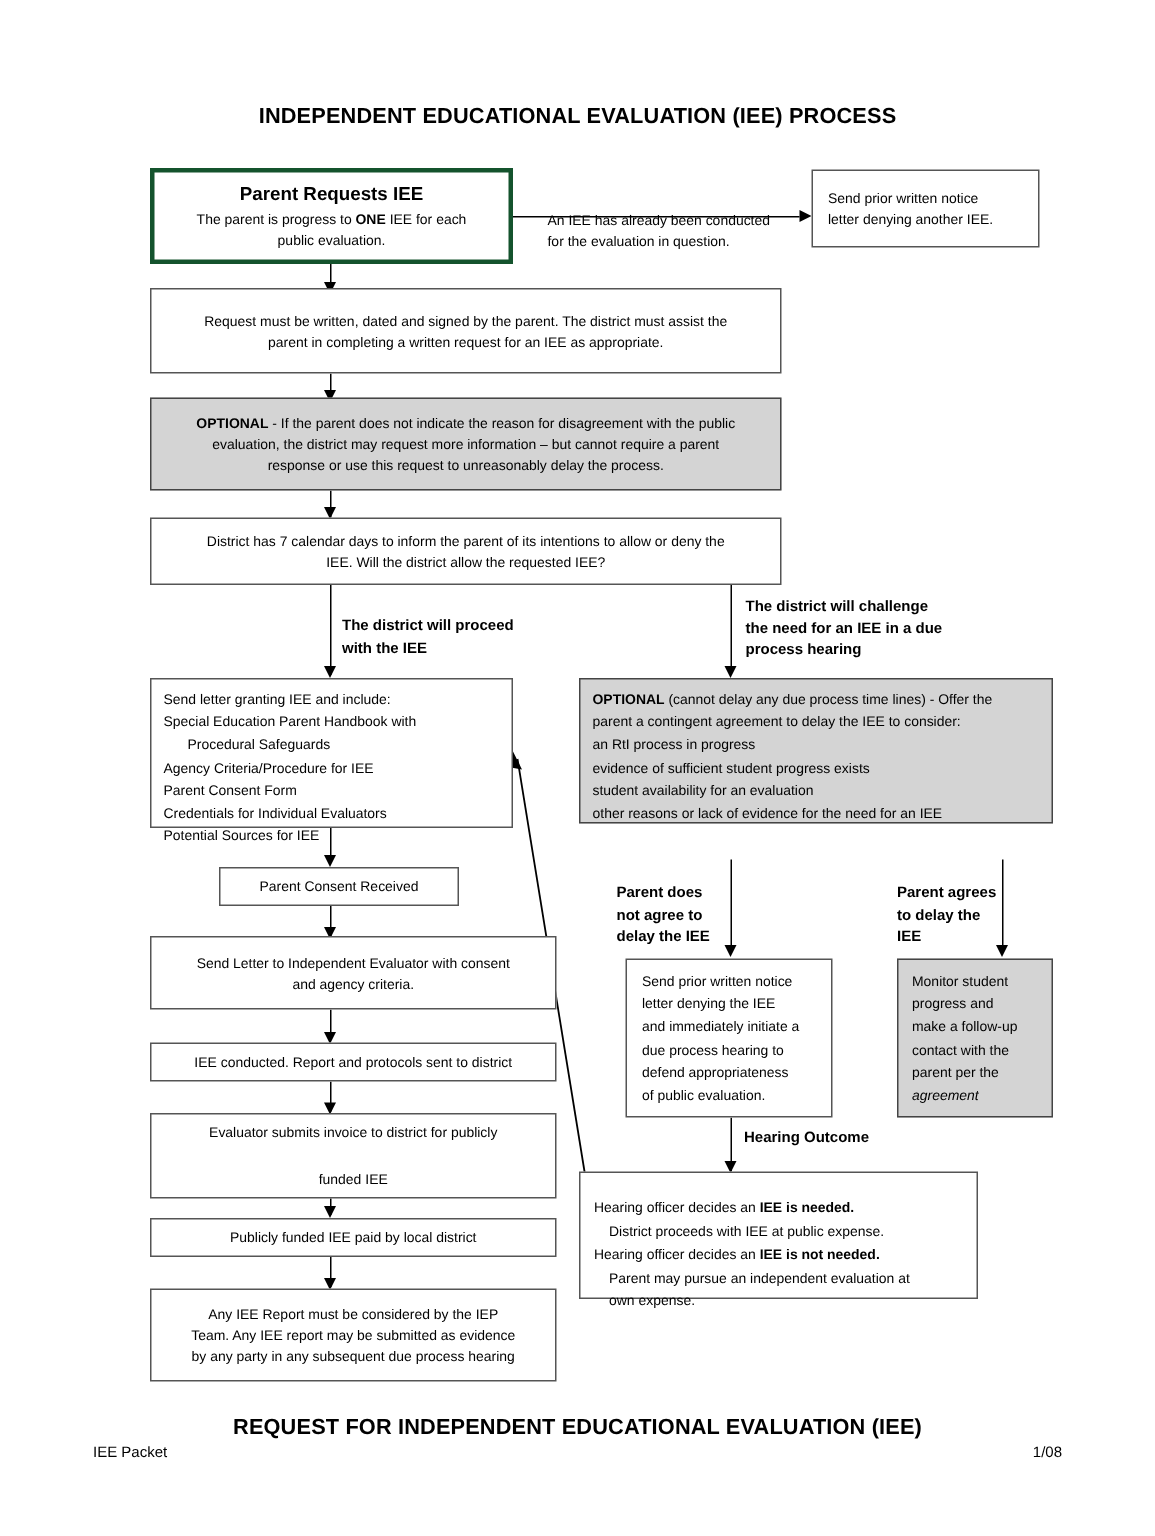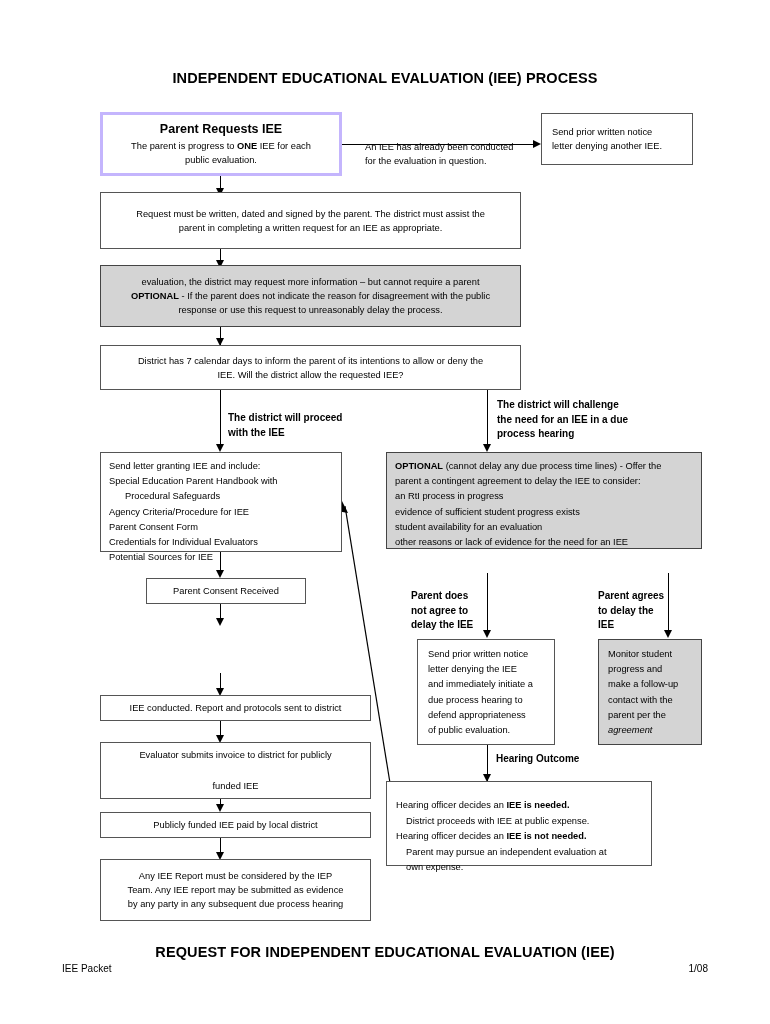--- a/index.html
+++ b/index.html
@@ -52,21 +52,21 @@
     box-sizing: border-box;
     border: 1px solid #555555;
     background: #ffffff;
     font-size: 9.3px;
     line-height: 14px;
     padding: 5px 7px;
   }
   .box.center { text-align: center; }
   .box.left   { text-align: left; }
   .box.shaded { background: #d4d4d4; border: 1px solid #444444; }
-  .box.thick  { border: 3px solid #c4b5fd; }
+  .box.thick  { border: 3px solid #14532d; }
   .box.vcenter {
     display: flex;
     flex-direction: column;
     justify-content: center;
   }
 
   .box b { font-weight: bold; }
   .indent1 { padding-left: 16px; display: block; }
   .indent2 { padding-left: 10px; display: block; }
 
@@ -203,22 +203,22 @@
     <div>An IEE has already been conducted</div>
     <div>for the evaluation in question.</div>
   </div>
 
   <div class="box center vcenter" id="node-request-written" style="left:100px; top:192px; width:421px; height:57px;">
     <span>Request must be written, dated and signed by the parent. The district must assist the</span>
     <span>parent in completing a written request for an IEE as appropriate.</span>
   </div>
 
   <div class="box shaded center vcenter" id="node-optional-reason" style="left:100px; top:265px; width:421px; height:62px;">
+    <span><b>OPTIONAL</b><span> - If the parent does not indicate the reason for disagreement with the public</span></span>
     <span>evaluation, the district may request more information – but cannot require a parent</span>
-    <span><b>OPTIONAL</b><span> - If the parent does not indicate the reason for disagreement with the public</span></span>
     <span>response or use this request to  unreasonably delay the process.</span>
   </div>
 
   <div class="box center vcenter" id="node-seven-days" style="left:100px; top:345px; width:421px; height:45px;">
     <span>District has 7 calendar days to inform the parent of its intentions to allow or deny the</span>
     <span>IEE. Will the district allow the requested IEE?</span>
   </div>
 
   <div class="edge-label bold" style="left:228px; top:411px; width:150px;">
     <div>The district will proceed</div>
@@ -247,20 +247,24 @@
     <span style="display:block;">an RtI process in progress</span>
     <span style="display:block;">evidence of sufficient student progress exists</span>
     <span style="display:block;">student availability for an evaluation</span>
     <span style="display:block;">other reasons or lack of evidence for the need for an IEE</span>
   </div>
 
   <div class="box center vcenter" id="node-parent-consent-received" style="left:146px; top:578px; width:160px; height:26px;">
     <span>Parent Consent Received</span>
   </div>
 
+  <div class="box center vcenter" id="node-send-letter-evaluator" style="left:100px; top:624px; width:271px; height:49px;">
+    <span>Send Letter to Independent Evaluator with consent</span>
+    <span>and agency criteria.</span>
+  </div>
 
   <div class="box center vcenter" id="node-iee-conducted" style="left:100px; top:695px; width:271px; height:26px;">
     <span>IEE conducted.  Report and protocols sent to district</span>
   </div>
 
   <div class="box center vcenter" id="node-evaluator-invoice" style="left:100px; top:742px; width:271px; height:57px;justify-content:space-between;">
     <span>Evaluator submits invoice to district for publicly</span>
     <span>funded IEE</span>
   </div>
 

